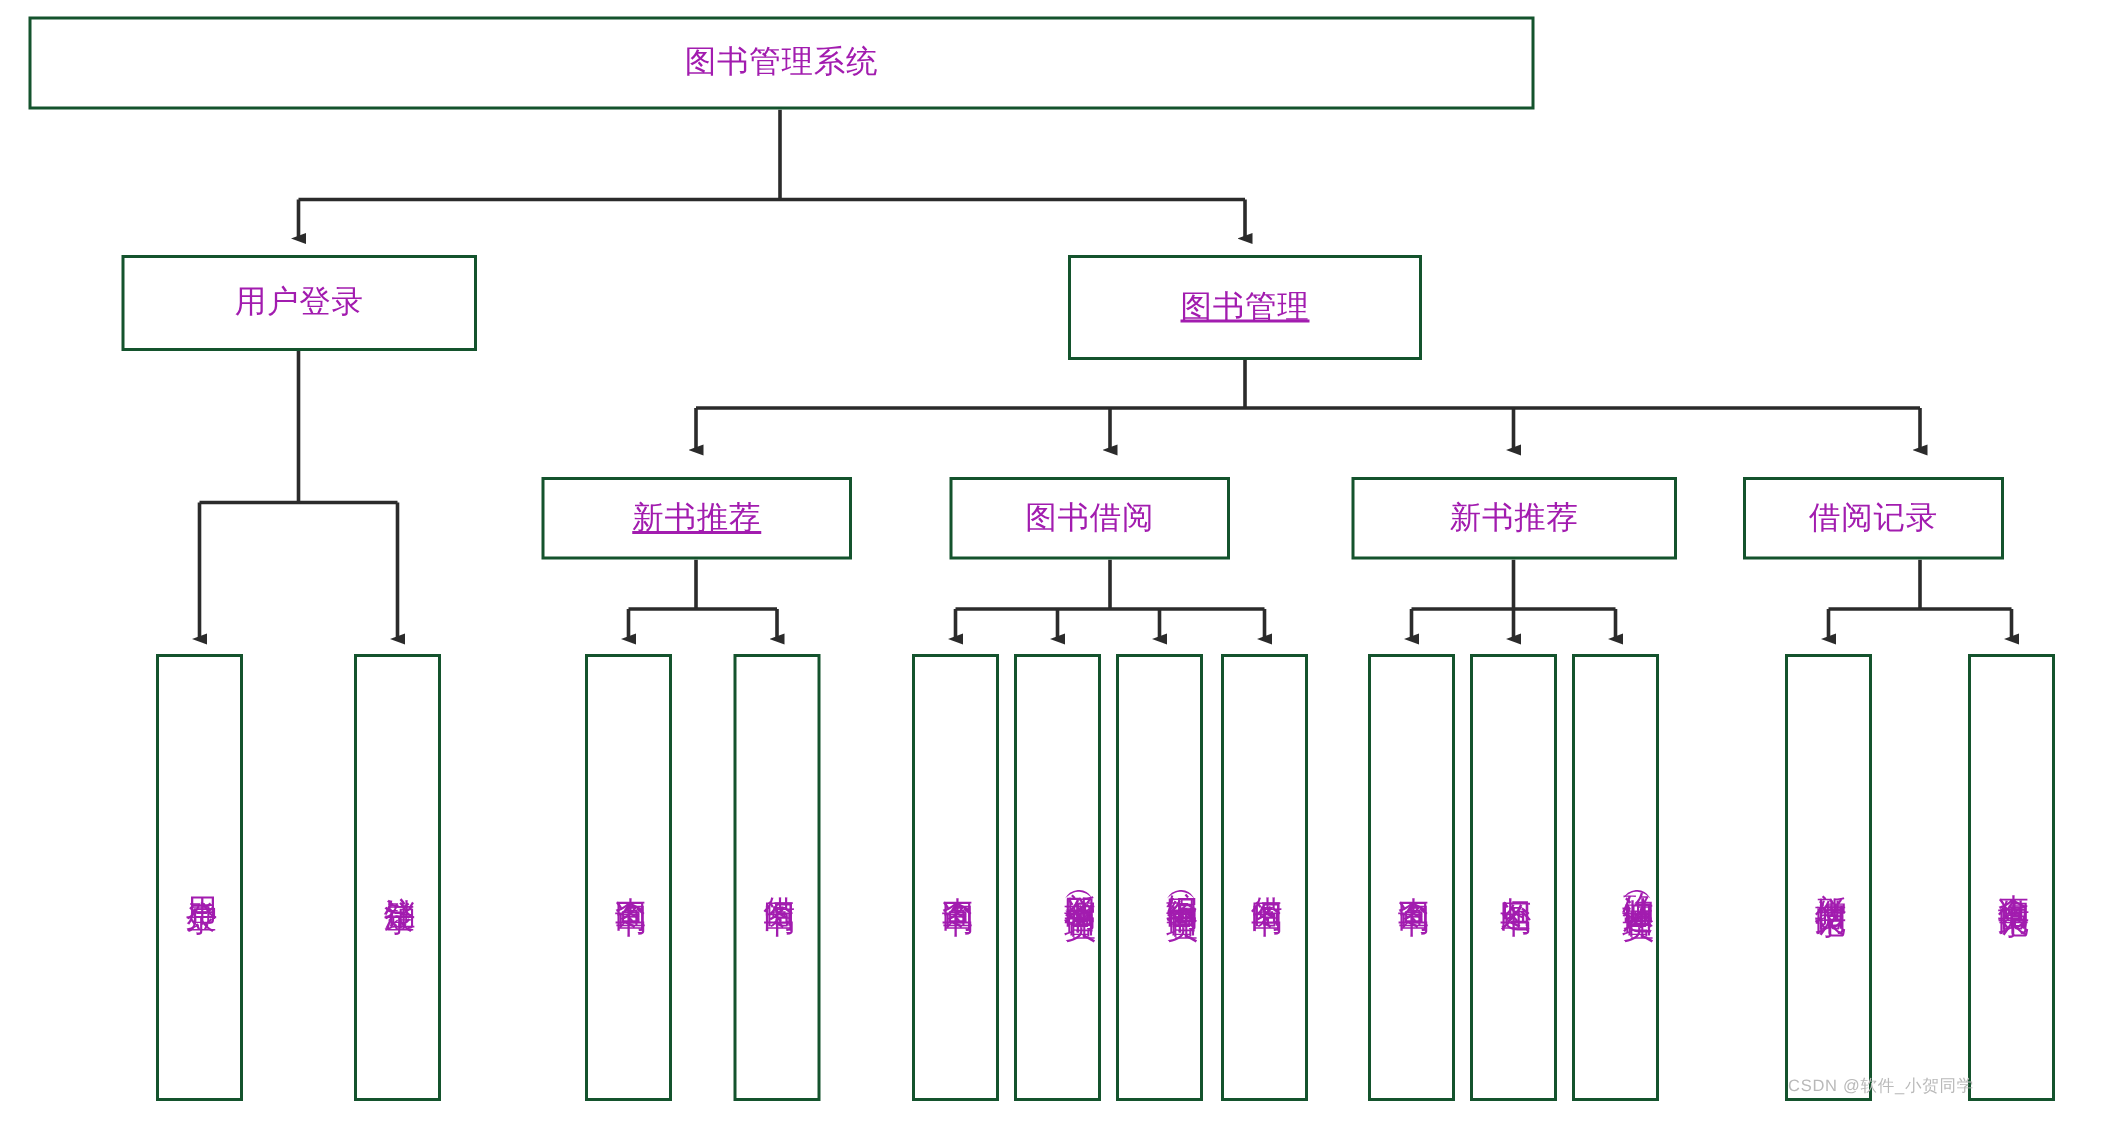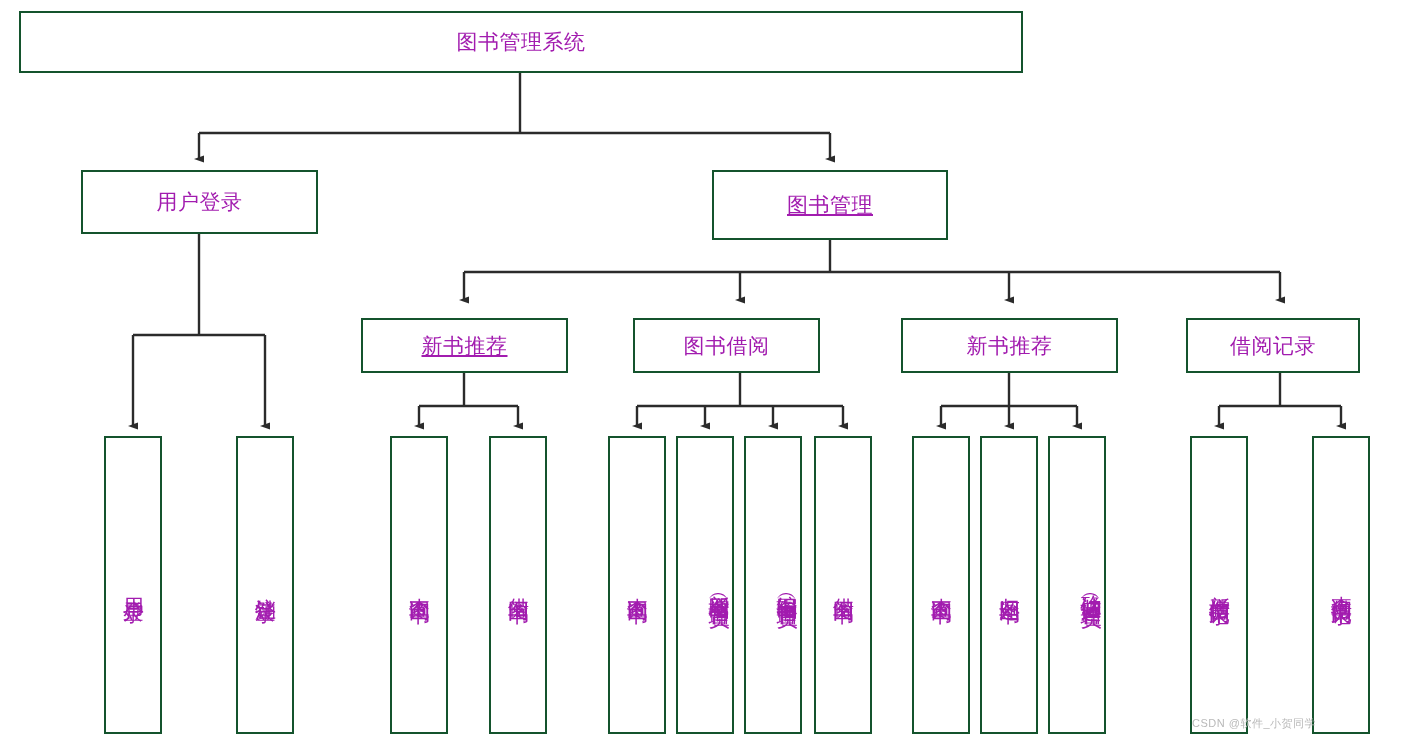--- a/index.html
+++ b/index.html
@@ -135,21 +135,21 @@
 
   <div class="node node-h" style="left:361px; top:318px; width:207px; height:55px;text-decoration:underline;">
     <span class="label">新书推荐</span>
   </div>
   <div class="node node-h" style="left:633px; top:318px; width:187px; height:55px;">
     <span class="label">图书借阅</span>
   </div>
   <div class="node node-h" style="left:901px; top:318px; width:217px; height:55px;">
     <span class="label">新书推荐</span>
   </div>
-  <div class="node node-h" style="left:1186px; top:318px; width:174px; height:55px;">
+  <div class="node node-h" style="left:1162px; top:318px; width:174px; height:55px;">
     <span class="label">借阅记录</span>
   </div>
 
   <div class="node node-v center-v" style="left:104px; top:436px; width:58px; height:298px;">
     <span class="label">用户登录</span>
   </div>
   <div class="node node-v center-v" style="left:236px; top:436px; width:58px; height:298px;">
     <span class="label">注销登录</span>
   </div>
 

